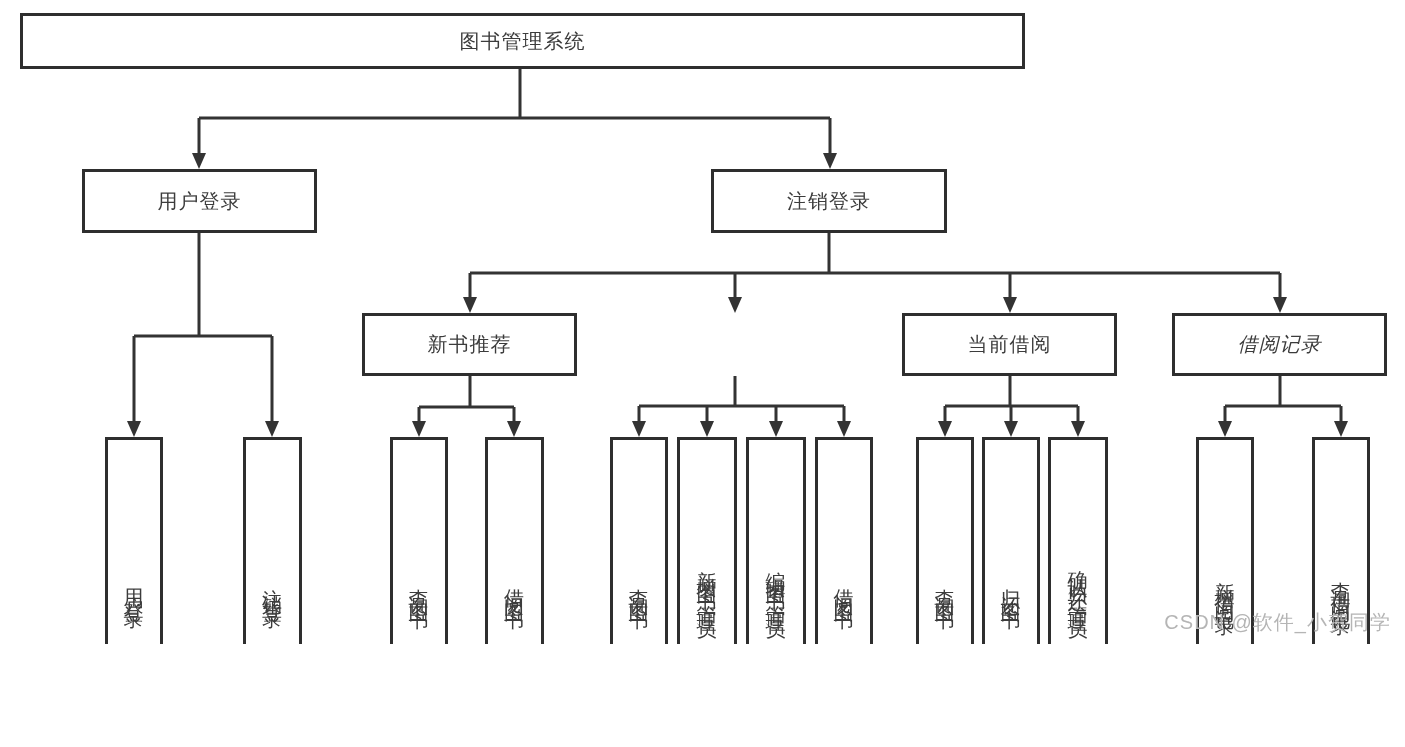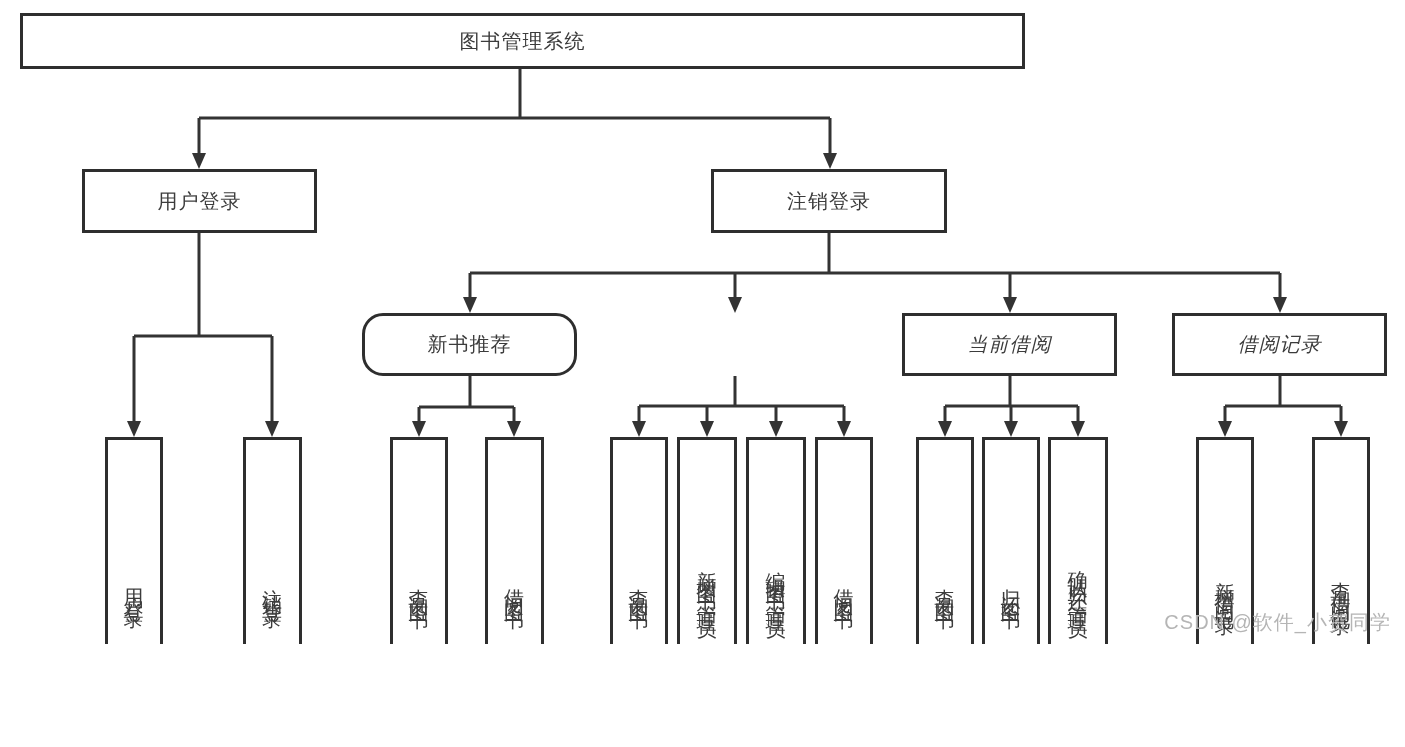--- a/index.html
+++ b/index.html
@@ -94,24 +94,24 @@
     <span>图书管理系统</span>
   </div>
 
   <div class="node" style="left:82px; top:169px; width:235px; height:64px;">
     <span>用户登录</span>
   </div>
   <div class="node" style="left:711px; top:169px; width:236px; height:64px;">
     <span>注销登录</span>
   </div>
 
-  <div class="node" style="left:362px; top:313px; width:215px; height:63px;border-radius:21px;">
+  <div class="node" style="left:362px; top:313px; width:215px; height:63px;">
     <span>新书推荐</span>
   </div>
-  <div class="node" style="left:902px; top:313px; width:215px; height:63px;font-style:italic;">
+  <div class="node" style="left:902px; top:313px; width:215px; height:63px;">
     <span>当前借阅</span>
   </div>
   <div class="node" style="left:1172px; top:313px; width:215px; height:63px;font-style:italic;">
     <span>借阅记录</span>
   </div>
 
   <div class="node vbox" style="left:105px; top:437px; width:58px; height:299px;">
     <span class="vtext">用户登录</span>
   </div>
   <div class="node vbox" style="left:243px; top:437px; width:59px; height:299px;">

